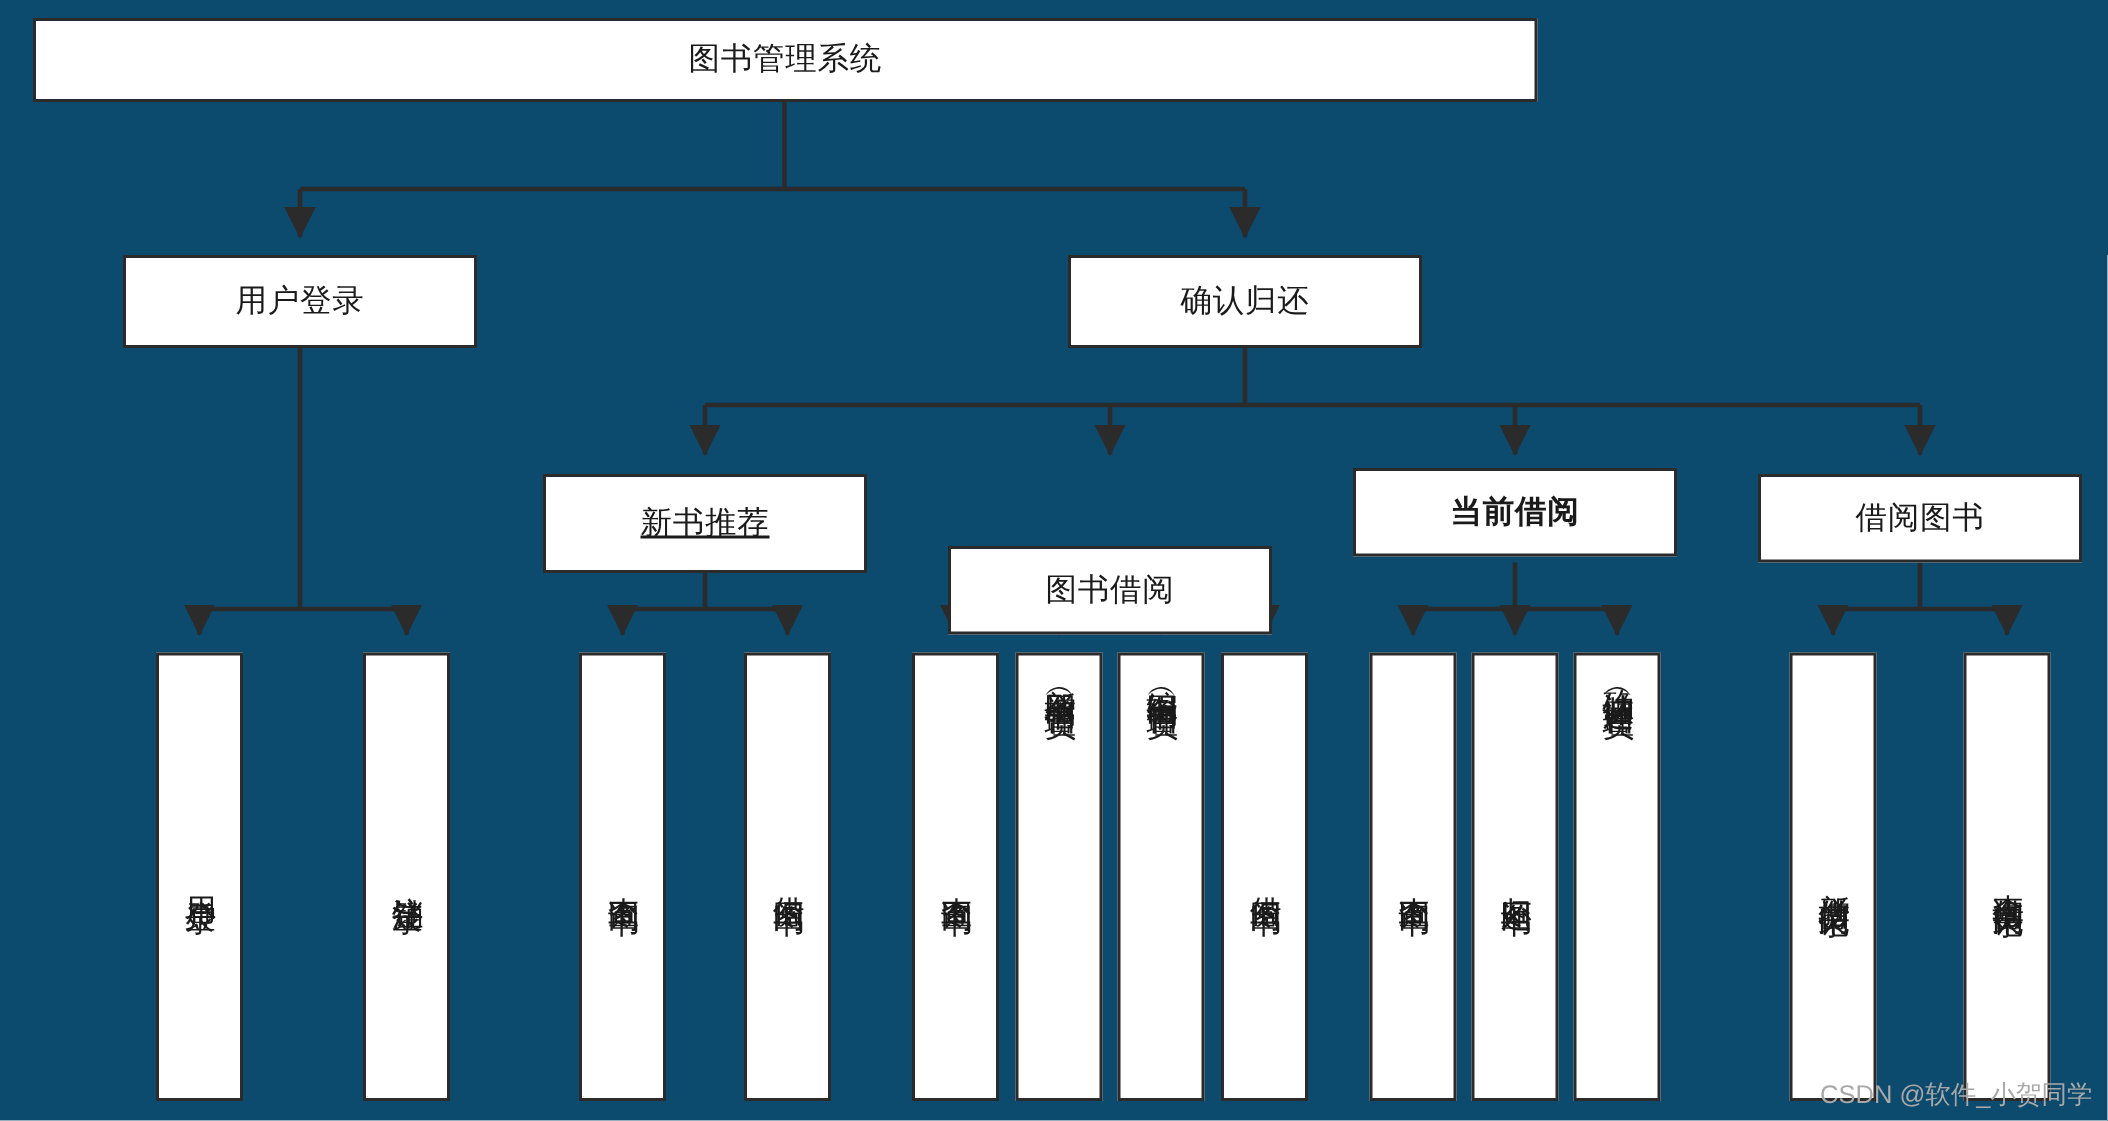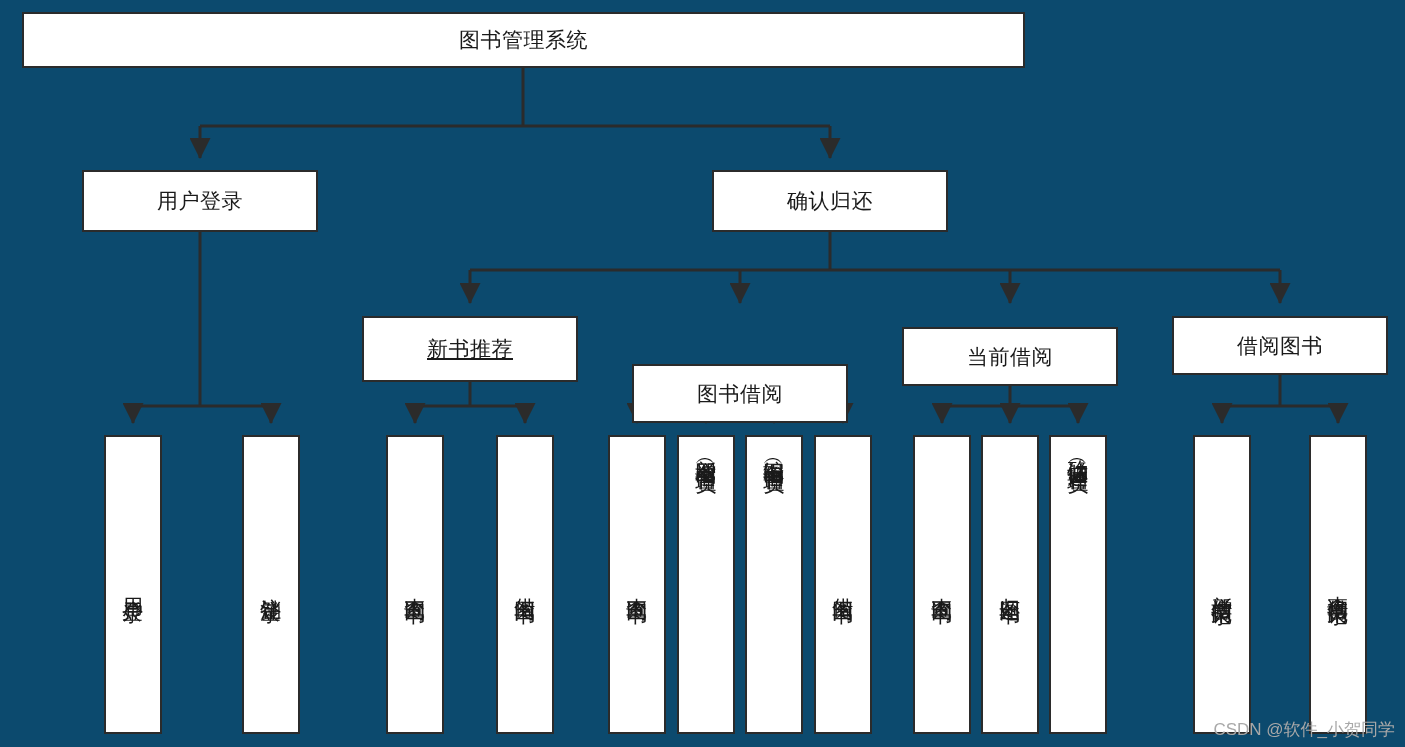--- a/index.html
+++ b/index.html
@@ -142,21 +142,21 @@
   <div class="node horiz" style="left:712px; top:170px; width:236px; height:62px;">
     <span class="lbl">确认归还</span>
   </div>
 
   <div class="node horiz" style="left:362px; top:316px; width:216px; height:66px;text-decoration:underline;">
     <span class="lbl">新书推荐</span>
   </div>
   <div class="node horiz" style="left:632px; top:316px; width:216px; height:59px;margin-top:48px;">
     <span class="lbl">图书借阅</span>
   </div>
-  <div class="node horiz" style="left:902px; top:327px; width:216px; height:59px;">
+  <div class="node horiz" style="left:902px; top:312px; width:216px; height:59px;font-weight:bold;">
     <span class="lbl">当前借阅</span>
   </div>
   <div class="node horiz" style="left:1172px; top:316px; width:216px; height:59px;">
     <span class="lbl">借阅图书</span>
   </div>
 
   <div class="node leaf center" style="left:104px; top:435px; width:58px; height:299px;">
     <span class="lbl">用户登录</span>
   </div>
   <div class="node leaf center" style="left:242px; top:435px; width:58px; height:299px;">

